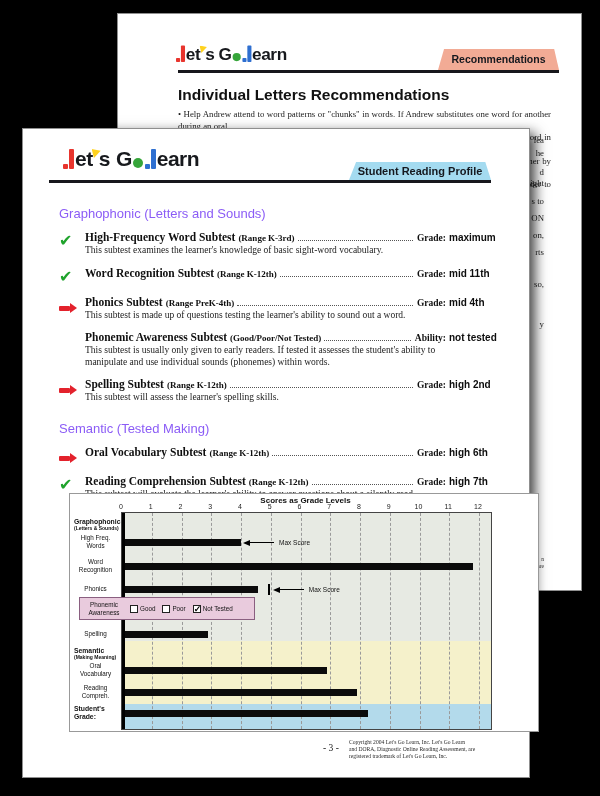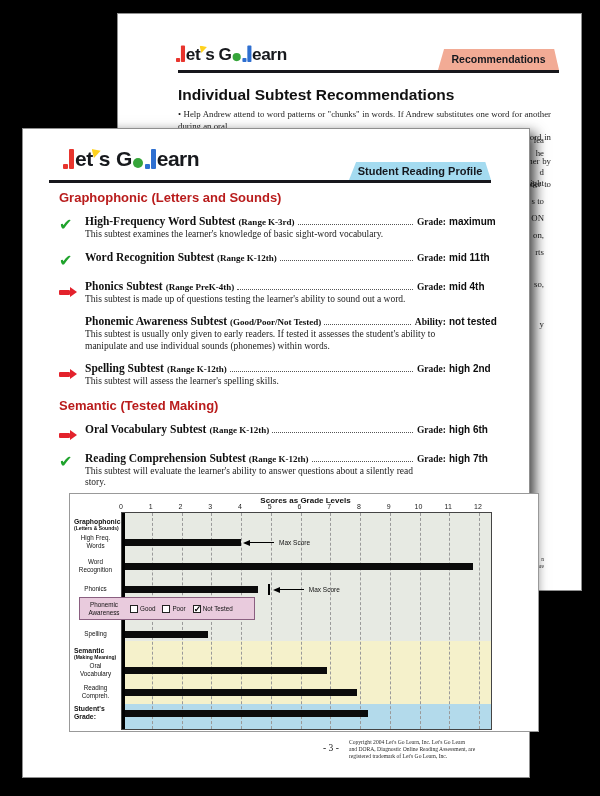--- a/index.html
+++ b/index.html
@@ -34,22 +34,22 @@
   #back-logo{left:58px;top:28px;}
   #back-title{position:absolute;left:60px;top:72px;font-family:"Liberation Sans",sans-serif;
               font-weight:bold;font-size:15.5px;color:#111;}
   #back-paragraph{position:absolute;left:60px;top:95px;width:373px;font-size:8.8px;line-height:11.7px;
                   color:#1c1c1c;white-space:pre-line;text-align:justify;}
   .frag{position:absolute;right:37px;width:60px;text-align:right;font-size:8.8px;color:#1c1c1c;}
   .frag-small{position:absolute;right:37px;width:60px;text-align:right;font-size:5.6px;color:#333;}
 
   
   #fp-content{position:absolute;left:36px;top:60px;width:442px;}
-  .sec-heading{font-family:"Liberation Sans",sans-serif;font-weight:bold;font-size:13px;color:#b91c1c;
-               margin:1px 0 10px 0;}
+  .sec-heading{font-family:"Liberation Sans",sans-serif;font-weight:normal;font-size:13px;color:#8b5cf6;
+               margin:17px 0 10px 0;}
   .item{display:flex;margin-bottom:10px;}
   .icon-col{width:26px;flex-shrink:0;padding-top:1px;}
   .check-glyph{font-family:"DejaVu Sans",sans-serif;font-size:16px;font-weight:bold;color:#1fa32c;line-height:14px;}
   .arrow-glyph{display:inline-block;position:relative;width:11px;height:5px;background:#e3222c;margin-top:4px;border-radius:1px;}
   .arrow-glyph::after{content:"";position:absolute;left:11px;top:-3px;width:0;height:0;
                       border-top:5.5px solid transparent;border-bottom:5.5px solid transparent;border-left:7px solid #e3222c;}
   .item-body{flex:1;}
   .trow{display:flex;align-items:baseline;}
   .ititle{font-weight:bold;font-size:11.5px;color:#101010;white-space:nowrap;text-align:right;}
   .irange{font-weight:bold;font-size:9px;color:#101010;margin-left:3px;white-space:nowrap;}
@@ -101,21 +101,21 @@
       <span class="tri"></span>
       <span>s</span>
       <span style="width:5px"></span>
       <span>G</span>
       <span class="gdot"></span>
       <span class="lbar blue"></span>
       <span>earn</span>
   </div>
   <div class="tab" id="back-tab">Recommendations</div>
   <div class="rule" id="back-rule"></div>
-  <div id="back-title">Individual Subtest Recommendations</div>
+  <div id="back-title">Individual Letters Recommendations</div>
   <div id="back-paragraph">• Help Andrew attend to word patterns or "chunks" in words.  If Andrew substitutes one word for another during an oral
 reading, have him/her check to see if the sounds in the word he/she said match the letters in the word in the text.  For
 example, if the word is "CELEBRATION" and he/she says "CELEBRATE," you can prompt him/her by saying, "Let's look
 at the text and compare these two words.  How are they alike and how are they different?"  In order to compare the words,</div>
   <div id="frag-list">
       <span class="frag" style="top: 121px;">lea</span>
       <span class="frag" style="top: 134px;">he</span>
       <span class="frag" style="top: 153px;">d</span>
       <span class="frag" style="top: 164px;">ight</span>
       <span class="frag" style="top: 182px;">s to</span>

